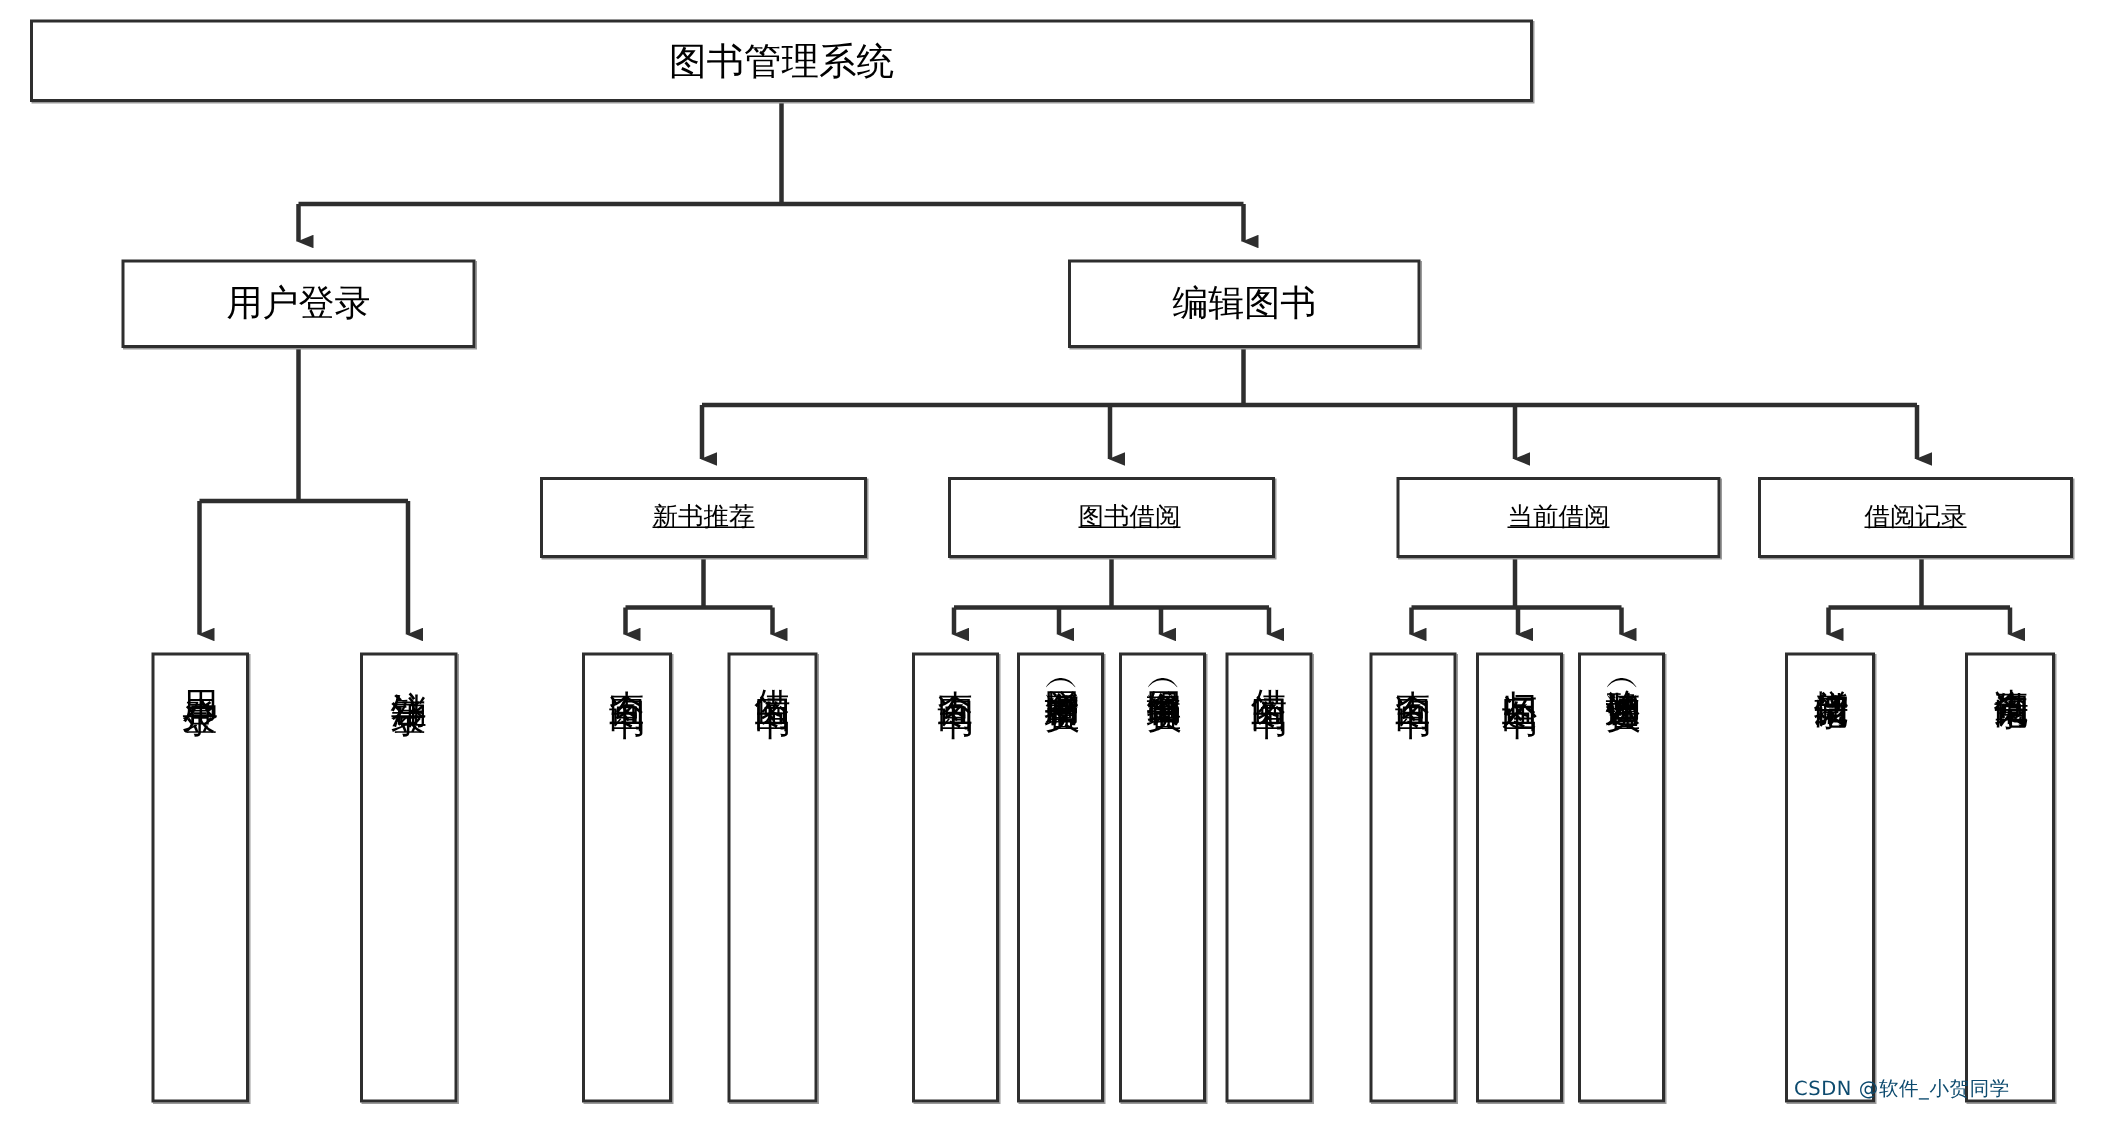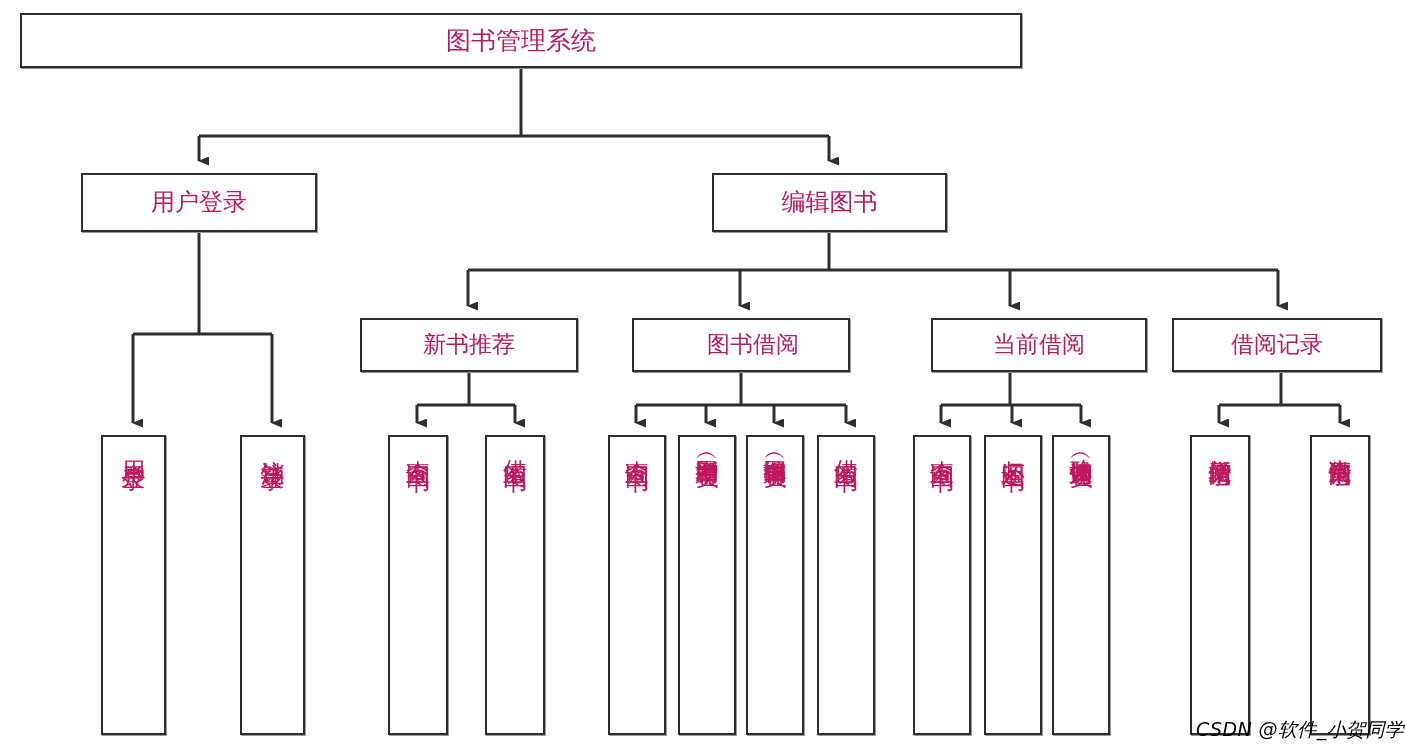--- a/index.html
+++ b/index.html
@@ -30,33 +30,34 @@
     box-sizing: border-box;
     background: #ffffff;
     border: 2px solid #2e2e2e;
     box-shadow: 1px 1px 0 0 #9a9a9a;
     display: flex;
     align-items: center;
     justify-content: center;
     overflow: hidden;
   }
   .node-label {
-    color: #be185d;
+    color: #000000;
     text-align: left;
     line-height: 1.18;
     white-space: nowrap;
   }
   .node-root .node-label {
     font-size: 25px;
   }
   .node-l1 .node-label {
     font-size: 24px;
   }
   .node-l2 .node-label {
-    font-size: 23px;
+    font-size: 17px;
+    text-decoration: underline;
   }
   
   .node-leaf {
     align-items: flex-start;
     justify-content: center;
     padding-top: 4px;
   }
   .node-leaf .node-label {
     writing-mode: vertical-rl;
     text-orientation: upright;
@@ -64,25 +65,24 @@
     letter-spacing: 3px;
     white-space: nowrap;
     line-height: 1;
   }
   .node-leaf.leaf-tall .node-label {
     font-size: 23px;
     letter-spacing: 1px;
   }
   .watermark {
     position: absolute;
-    color: #000000;
-    font-size: 19px;
+    color: #0c4a6e;
+    font-size: 13px;
     white-space: nowrap;
     letter-spacing: 0.4px;
-    font-style: italic;
   }
 </style>
 </head>
 <body>
 
 <div id="diagram-root">
 
   <svg id="diagram-svg" viewBox="0 0 1405 747" xmlns="http://www.w3.org/2000/svg">
     <defs>
       <marker id="arrowhead" markerWidth="9" markerHeight="11" refX="4.5" refY="10" orient="auto" markerUnits="userSpaceOnUse">

